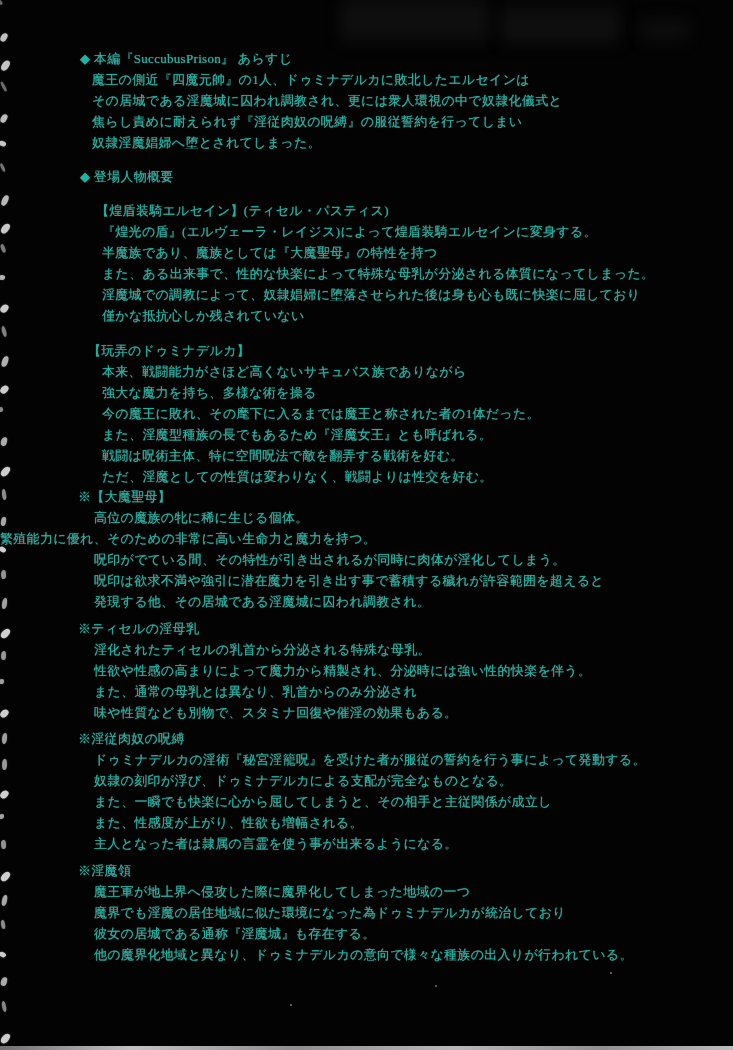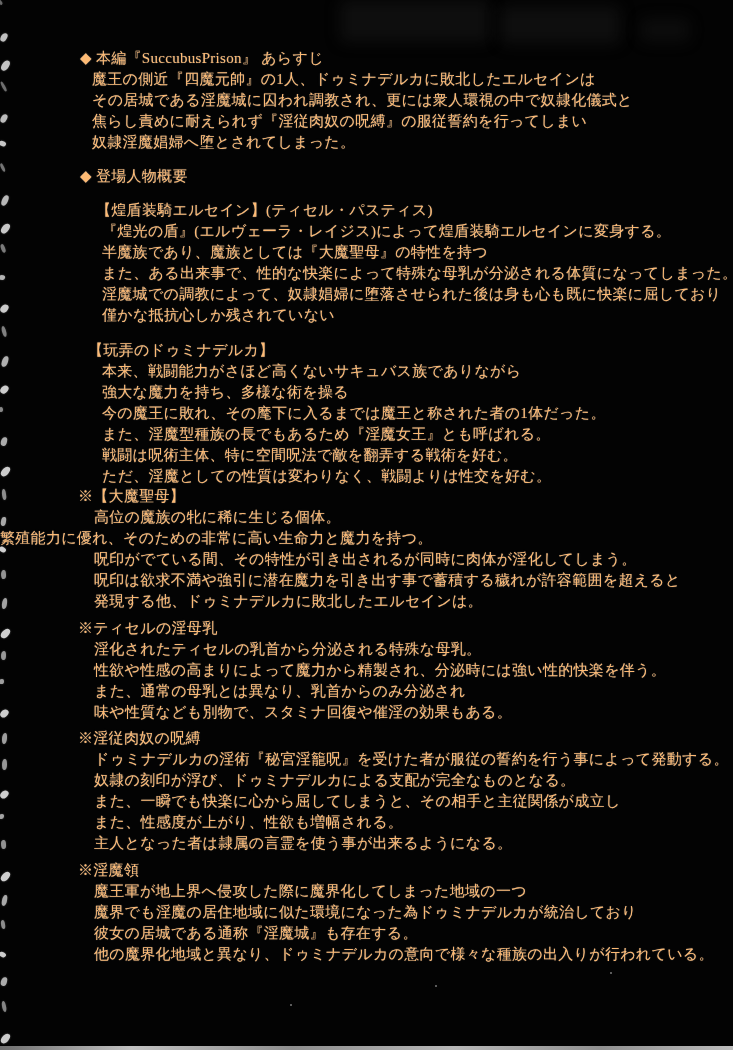--- a/index.html
+++ b/index.html
@@ -6,22 +6,22 @@
   .page{
     position:relative;
     width:733px;height:1050px;
     background:#030303;
     overflow:hidden;
     font-family:"Liberation Serif","DejaVu Serif",serif;
   }
   .block{position:absolute;left:0;width:733px;}
   .line{
     height:21px;line-height:21px;
-    font-size:15px;
-    color:#fdba74;
+    font-size:13px;
+    color:#14b8a6;
     letter-spacing:0.3px;
     white-space:nowrap;
     text-shadow:0 0 1px rgba(235,235,235,0.45), 0 0 3px rgba(200,200,200,0.12);
   }
   
   .binding-edge{position:absolute;left:0;top:0;width:12px;height:1050px;}
   .blob{position:absolute;background:#cfcfcf;border-radius:60% 40% 55% 45%;box-shadow:0 0 2px rgba(255,255,255,.35);}
   
   .ghost{position:absolute;background:#0e0e0e;filter:blur(7px);border-radius:8px;}
   .g1{left:340px;top:0;width:150px;height:42px;}
@@ -80,21 +80,21 @@
       </div>
   </section>
 
   <section class="block" style="top:486px">
     <div class="line" style="padding-left:78px">※【大魔聖母】</div>
     <div>
         <div class="line" style="padding-left: 94px;">高位の魔族の牝に稀に生じる個体。</div>
         <div class="line" style="">繁殖能力に優れ、そのための非常に高い生命力と魔力を持つ。</div>
         <div class="line" style="padding-left: 94px;">呪印がでている間、その特性が引き出されるが同時に肉体が淫化してしまう。</div>
         <div class="line" style="padding-left: 94px;">呪印は欲求不満や強引に潜在魔力を引き出す事で蓄積する穢れが許容範囲を超えると</div>
-        <div class="line" style="padding-left: 94px;">発現する他、ドゥミナデルカに敗北したエルセインは。</div>
+        <div class="line" style="padding-left: 94px;">発現する他、その居城である淫魔城に囚われ調教され。</div>
       </div>
   </section>
 
   <section class="block" style="top:618px">
     <div class="line" style="padding-left:78px">※ティセルの淫母乳</div>
     <div>
         <div class="line" style="padding-left: 94px;">淫化されたティセルの乳首から分泌される特殊な母乳。</div>
         <div class="line" style="padding-left: 94px;">性欲や性感の高まりによって魔力から精製され、分泌時には強い性的快楽を伴う。</div>
         <div class="line" style="padding-left: 94px;">また、通常の母乳とは異なり、乳首からのみ分泌され</div>
         <div class="line" style="padding-left: 94px;">味や性質なども別物で、スタミナ回復や催淫の効果もある。</div>

